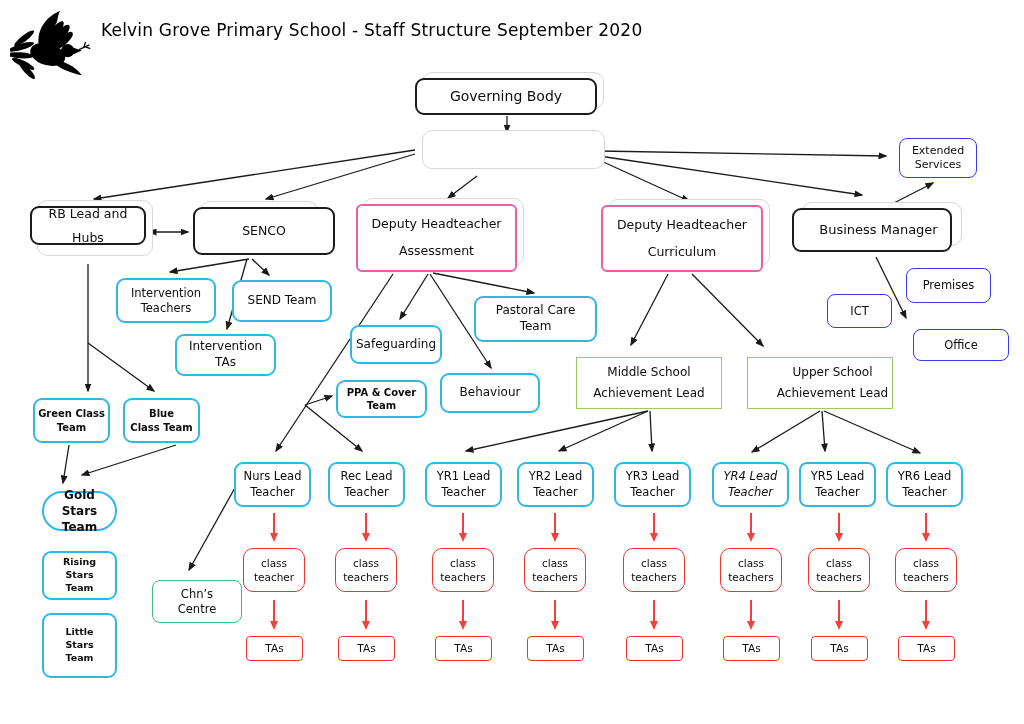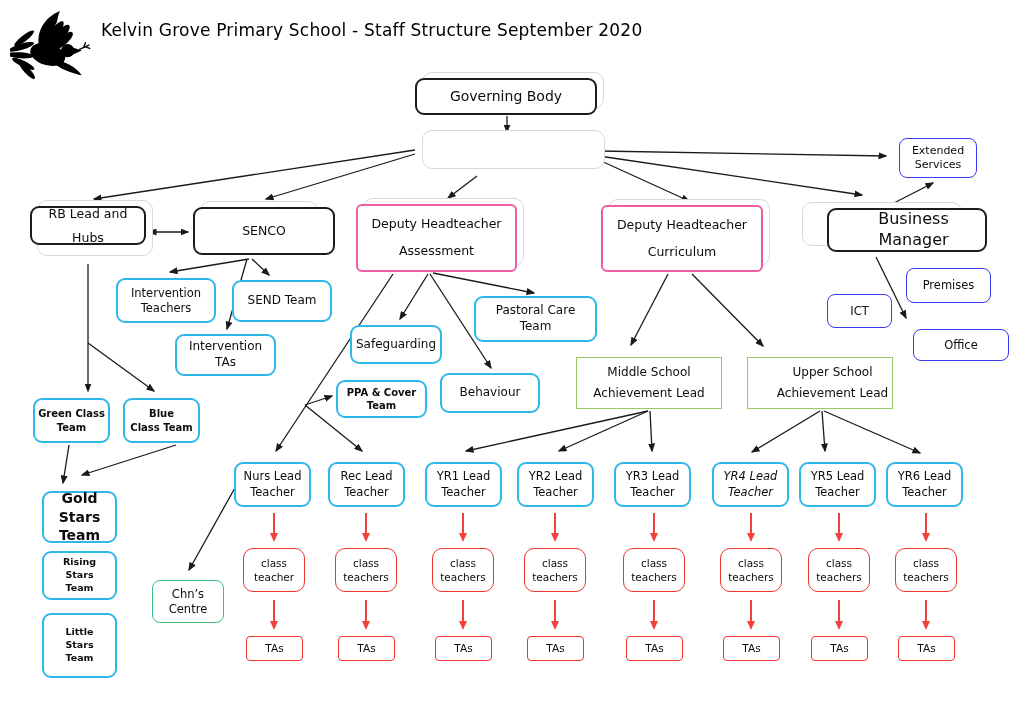--- a/index.html
+++ b/index.html
@@ -132,21 +132,21 @@
 Hubs</div>
     <div class="shadow" style="left: 200px; top: 201px; width: 118px; height: 48px; border-radius: 10px;"></div>
     <div class="node s-black" style="left: 193px; top: 207px; width: 142px; height: 48px; font-size: 12.5px; line-height: 1.3;">SENCO</div>
     <div class="shadow" style="left: 363px; top: 198px; width: 161px; height: 68px; border-radius: 10px;"></div>
     <div class="node s-pink" style="left: 356px; top: 204px; width: 161px; height: 68px; font-size: 12.5px; line-height: 2.15;">Deputy Headteacher
 Assessment</div>
     <div class="shadow" style="left: 608px; top: 199px; width: 162px; height: 67px; border-radius: 10px;"></div>
     <div class="node s-pink" style="left: 601px; top: 205px; width: 162px; height: 67px; font-size: 12.5px; line-height: 2.15;">Deputy Headteacher
 Curriculum</div>
     <div class="shadow" style="left: 802px; top: 202px; width: 160px; height: 44px; border-radius: 10px;"></div>
-    <div class="node s-black" style="left: 827px; top: 208px; width: 160px; height: 44px; font-size: 16px; line-height: 1.3; padding-left: 16px;">Business Manager</div>
+    <div class="node s-black" style="left: 792px; top: 208px; width: 160px; height: 44px; font-size: 13px; line-height: 1.3; padding-left: 16px;">Business Manager</div>
     <div class="node s-blue" style="left: 899px; top: 138px; width: 78px; height: 40px; font-size: 11px; line-height: 1.3;">Extended
 Services</div>
     <div class="node s-cyan" style="left: 116px; top: 278px; width: 100px; height: 45px; font-size: 11.5px; line-height: 1.3;">Intervention
 Teachers</div>
     <div class="node s-cyan" style="left: 232px; top: 280px; width: 100px; height: 42px; font-size: 12px; line-height: 1.3;">SEND Team</div>
     <div class="node s-cyan" style="left: 175px; top: 334px; width: 101px; height: 42px; font-size: 12px; line-height: 1.3;">Intervention
 TAs</div>
     <div class="node s-cyan" style="left: 350px; top: 325px; width: 92px; height: 39px; font-size: 12px; line-height: 1.3;">Safeguarding</div>
     <div class="node s-cyan" style="left: 474px; top: 296px; width: 123px; height: 46px; font-size: 12px; line-height: 1.3;">Pastoral Care
 Team</div>
@@ -157,30 +157,30 @@
     <div class="node s-blue" style="left: 906px; top: 268px; width: 85px; height: 35px; font-size: 11.5px; line-height: 1.3;">Premises</div>
     <div class="node s-blue" style="left: 913px; top: 329px; width: 96px; height: 32px; font-size: 11.5px; line-height: 1.3;">Office</div>
     <div class="node s-green" style="left: 576px; top: 357px; width: 146px; height: 52px; font-size: 12px; line-height: 1.75;">Middle School
 Achievement Lead</div>
     <div class="node s-green" style="left: 747px; top: 357px; width: 146px; height: 52px; font-size: 12px; line-height: 1.75; padding-left: 28px;">Upper School
 Achievement Lead</div>
     <div class="node s-cyan" style="left: 33px; top: 398px; width: 77px; height: 45px; font-size: 10px; line-height: 1.4; font-weight: 700;">Green Class
 Team</div>
     <div class="node s-cyan" style="left: 123px; top: 398px; width: 77px; height: 45px; font-size: 10px; line-height: 1.4; font-weight: 700;">Blue
 Class Team</div>
-    <div class="node s-cyan" style="left: 42px; top: 491px; width: 75px; height: 52px; font-size: 14px; line-height: 1.35; font-weight: 700;">Gold
+    <div class="node s-cyan" style="left: 42px; top: 491px; width: 75px; height: 40px; font-size: 12px; line-height: 1.35; font-weight: 700; border-radius: 22px;">Gold
 Stars
 Team</div>
     <div class="node s-cyan" style="left: 42px; top: 551px; width: 75px; height: 49px; font-size: 9.5px; line-height: 1.35; font-weight: 700;">Rising
 Stars
 Team</div>
     <div class="node s-cyan" style="left: 42px; top: 613px; width: 75px; height: 65px; font-size: 9.5px; line-height: 1.35; font-weight: 700;">Little
 Stars
 Team</div>
-    <div class="node s-emerald" style="left: 152px; top: 580px; width: 72px; height: 43px; font-size: 11.5px; line-height: 1.3;">Chn’s
+    <div class="node s-emerald" style="left: 152px; top: 580px; width: 90px; height: 43px; font-size: 11.5px; line-height: 1.3;">Chn’s
 Centre</div>
     <div class="node s-cyan" style="left: 234px; top: 462px; width: 77px; height: 45px; font-size: 11.5px; line-height: 1.35;">Nurs Lead
 Teacher</div>
     <div class="node s-red" style="left: 243px; top: 548px; width: 62px; height: 44px; font-size: 10.5px; line-height: 1.35;">class
 teacher</div>
     <div class="node s-redsm" style="left: 246px; top: 636px; width: 57px; height: 25px; font-size: 10.5px; line-height: 1.3;">TAs</div>
     <div class="node s-cyan" style="left: 328px; top: 462px; width: 77px; height: 45px; font-size: 11.5px; line-height: 1.35;">Rec Lead
 Teacher</div>
     <div class="node s-red" style="left: 335px; top: 548px; width: 62px; height: 44px; font-size: 10.5px; line-height: 1.35;">class
 teachers</div>
@@ -198,21 +198,21 @@
     <div class="node s-cyan" style="left: 614px; top: 462px; width: 77px; height: 45px; font-size: 11.5px; line-height: 1.35;">YR3 Lead
 Teacher</div>
     <div class="node s-red" style="left: 623px; top: 548px; width: 62px; height: 44px; font-size: 10.5px; line-height: 1.35;">class
 teachers</div>
     <div class="node s-redsm" style="left: 626px; top: 636px; width: 57px; height: 25px; font-size: 10.5px; line-height: 1.3;">TAs</div>
     <div class="node s-cyan" style="left: 712px; top: 462px; width: 77px; height: 45px; font-size: 11.5px; line-height: 1.35; font-style: italic;">YR4 Lead
 Teacher</div>
     <div class="node s-red" style="left: 720px; top: 548px; width: 62px; height: 44px; font-size: 10.5px; line-height: 1.35;">class
 teachers</div>
     <div class="node s-redsm" style="left: 723px; top: 636px; width: 57px; height: 25px; font-size: 10.5px; line-height: 1.3;">TAs</div>
-    <div class="node s-cyan" style="left: 799px; top: 462px; width: 77px; height: 45px; font-size: 11.5px; line-height: 1.35;">YR5 Lead
+    <div class="node s-cyan" style="left: 799px; top: 462px; width: 77px; height: 45px; font-size: 11.5px; line-height: 1.35; border-radius: 8px;">YR5 Lead
 Teacher</div>
     <div class="node s-red" style="left: 808px; top: 548px; width: 62px; height: 44px; font-size: 10.5px; line-height: 1.35;">class
 teachers</div>
     <div class="node s-redsm" style="left: 811px; top: 636px; width: 57px; height: 25px; font-size: 10.5px; line-height: 1.3;">TAs</div>
     <div class="node s-cyan" style="left: 886px; top: 462px; width: 77px; height: 45px; font-size: 11.5px; line-height: 1.35;">YR6 Lead
 Teacher</div>
     <div class="node s-red" style="left: 895px; top: 548px; width: 62px; height: 44px; font-size: 10.5px; line-height: 1.35;">class
 teachers</div>
     <div class="node s-redsm" style="left: 898px; top: 636px; width: 57px; height: 25px; font-size: 10.5px; line-height: 1.3;">TAs</div>
   </div>

